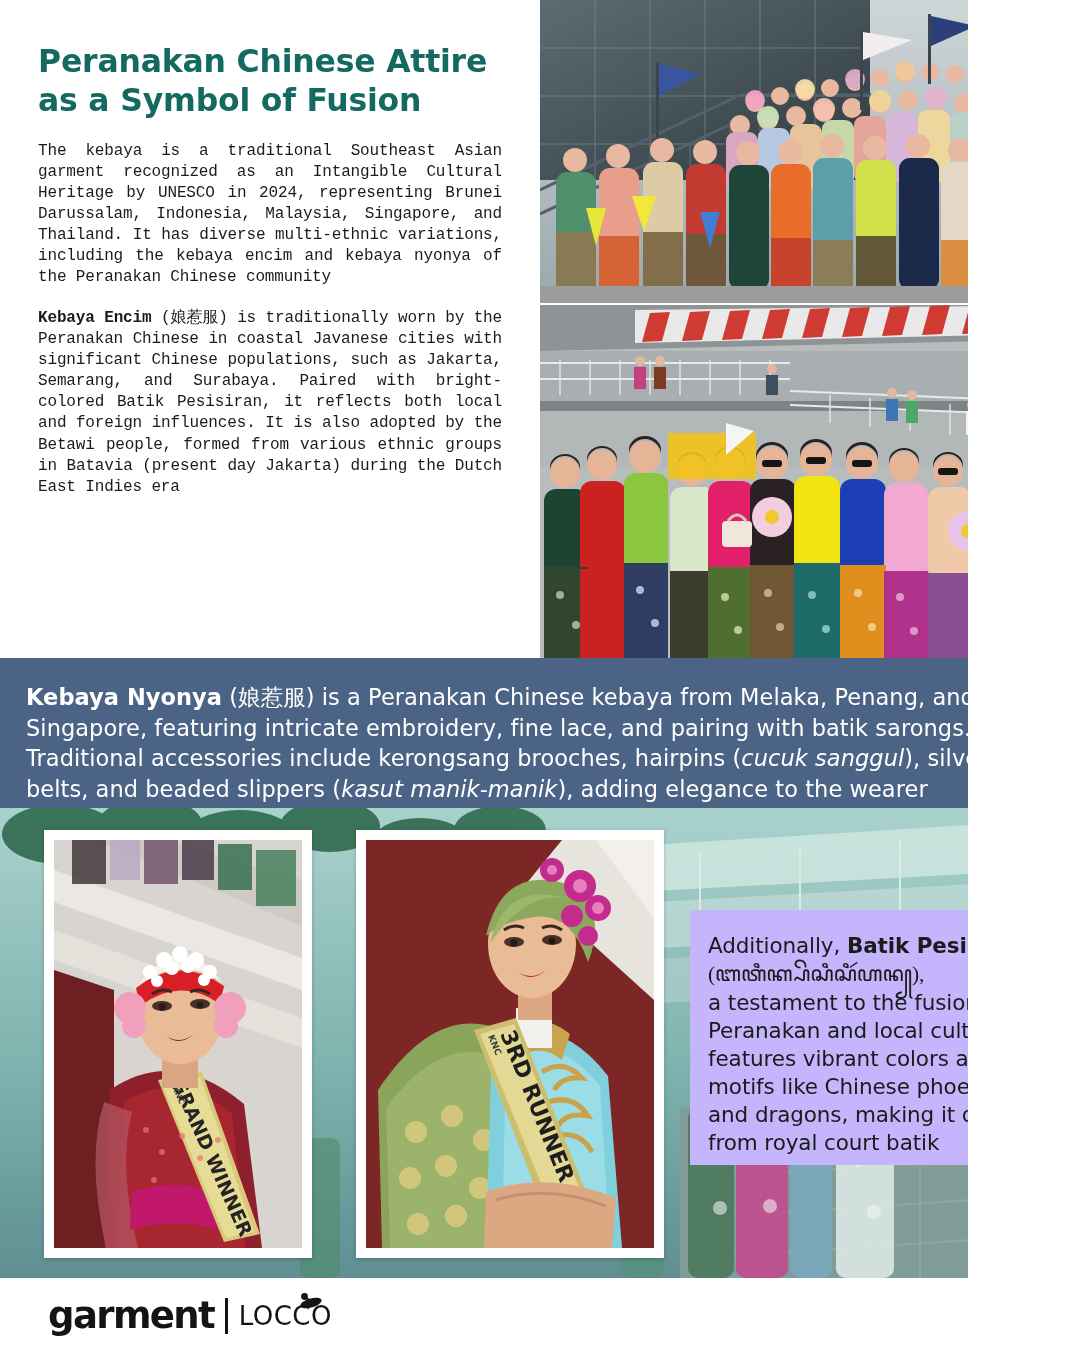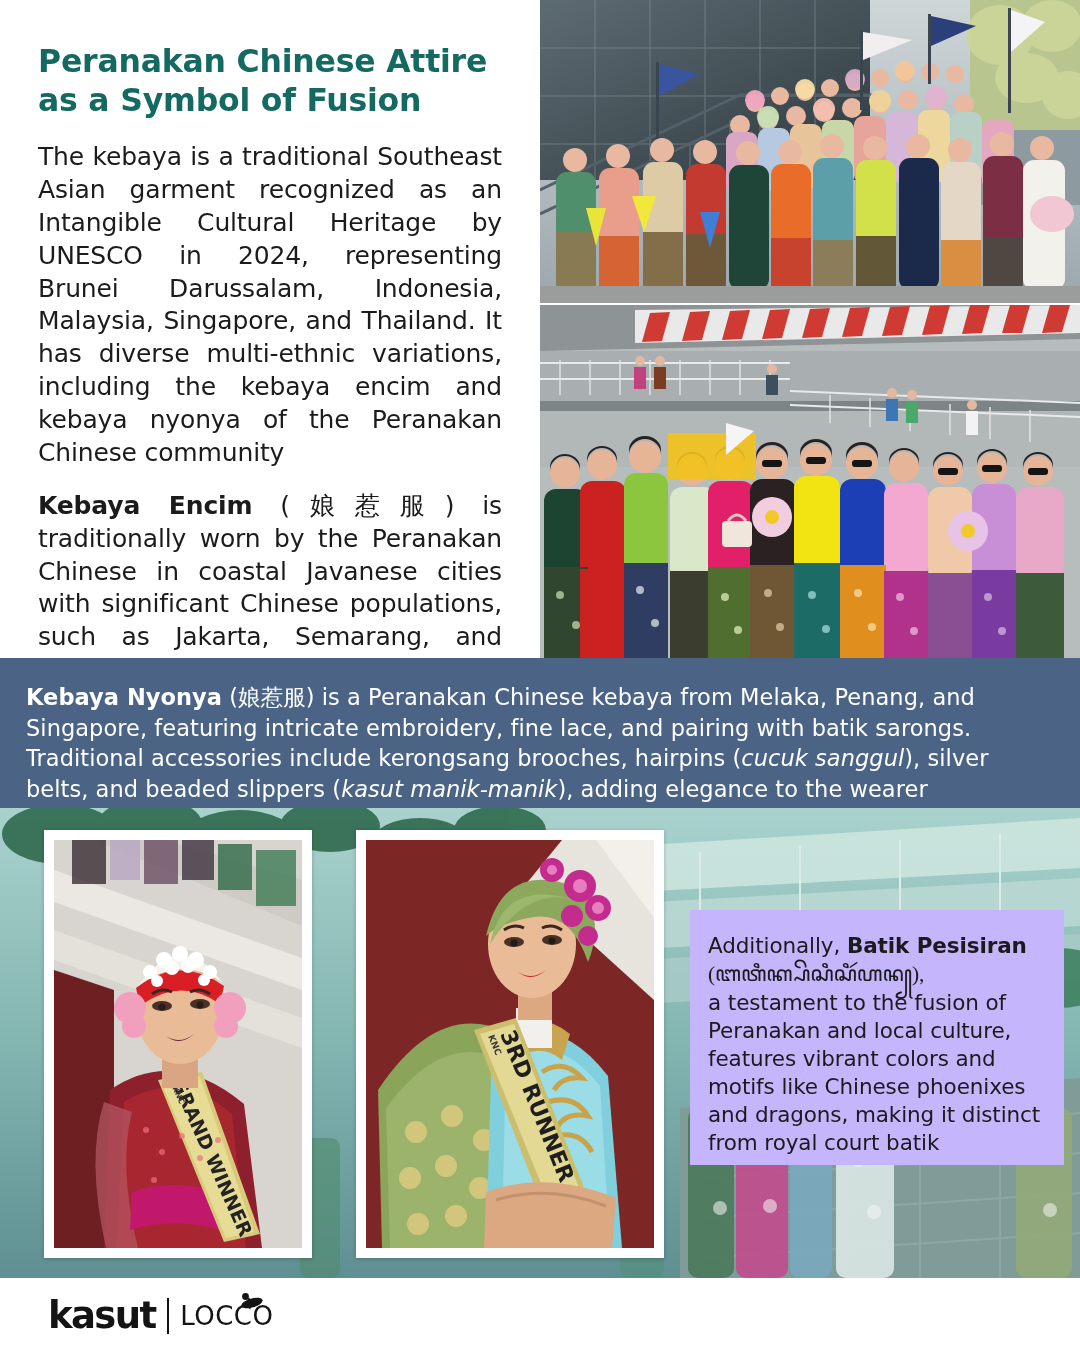--- a/index.html
+++ b/index.html
@@ -3,43 +3,44 @@
 <meta charset="utf-8">
 <style>
   * { margin:0; padding:0; box-sizing:border-box; }
   html,body { width:1080px; height:1350px; }
   body {
     font-family:"DejaVu Sans", sans-serif;
     background:#ffffff;
     position:relative;
     overflow:hidden;
   }
-  .page { position:relative; width:1080px; height:1350px; background:#fff; overflow:hidden; }
+  .page { position:relative; width:968px; height:1350px; background:#fff; overflow:hidden; }
 
   
   .left-col {
     position:absolute; left:0; top:0; width:540px; height:658px;
     background:#ffffff; padding:42px 38px 0 38px;
   }
   .page-title {
     font-family:"DejaVu Sans", sans-serif;
     font-weight:bold;
     font-size:31.5px;
     line-height:1.24;
     color:#146a60;
     letter-spacing:-0.2px;
     margin-bottom:21px;
   }
   .body-par {
-    font-size:25px;
+    font-size:16px;
     line-height:1.315;
     color:#1b1b1b;
     text-align:justify;
     margin-bottom:20px;
     letter-spacing:-0.15px;
+    font-family:Liberation Mono, monospace;
   }
   .body-par b { font-weight:bold; }
 
   
   .photo-top {
     position:absolute; left:540px; top:0; width:540px; height:303px; overflow:hidden;
   }
   .photo-mid {
     position:absolute; left:540px; top:305px; width:540px; height:353px; overflow:hidden;
   }
@@ -700,21 +701,21 @@
       </div>
     </div>
 
     <div class="side-box">
       <div class="side-text"><span>Additionally, </span><b>Batik Pesisiran</b><br><span class="jv">(ꦧꦠꦶꦏ꧀ꦥꦼꦱꦶꦱꦶꦂꦲꦤ꧀),</span><br><span>a testament to the fusion of Peranakan and local culture, features vibrant colors and motifs like Chinese phoenixes and dragons, making it distinct from royal court batik</span></div>
     </div>
   </div>
 
   <div class="footer">
     <div class="logo-wrap">
-      <span class="logo-seasia">kasut</span>
+      <span class="logo-seasia">garment</span>
       <span class="logo-div"></span>
       <span class="logo-locco-wrap">
         <span class="logo-locco">LOCCO</span>
         <svg class="dish" viewBox="0 0 26 18">
           <ellipse cx="14" cy="11" rx="11" ry="4.5" transform="rotate(-16 14 11)" fill="#141414"></ellipse>
           <circle cx="7.5" cy="4.5" r="3.4" fill="#141414"></circle>
           <rect x="10" y="6" width="2.4" height="6" transform="rotate(-16 11 9)" fill="#141414"></rect>
         </svg>
       </span>
     </div>

